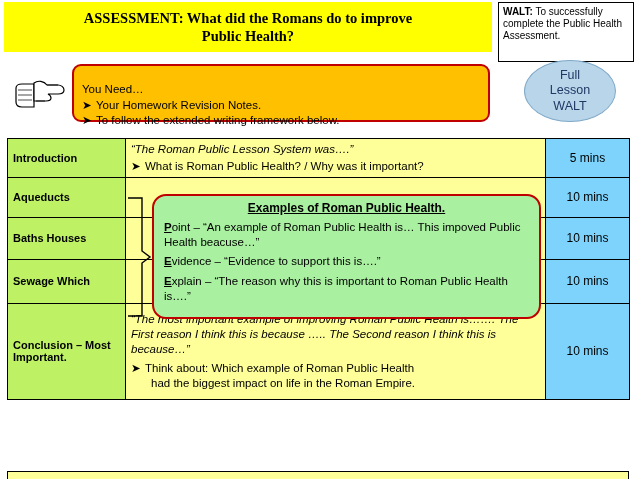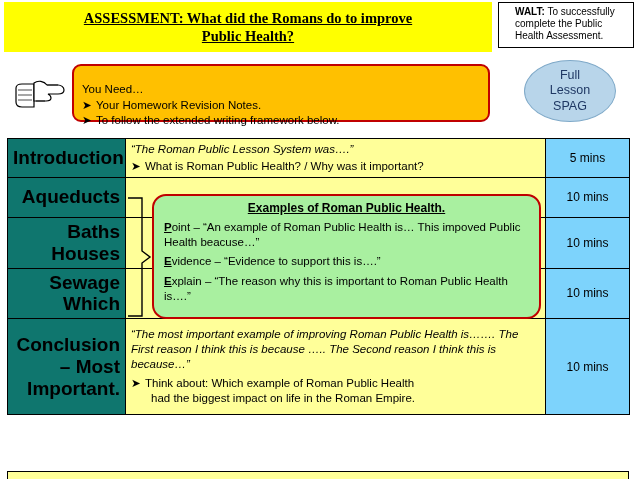--- a/index.html
+++ b/index.html
@@ -33,35 +33,34 @@
     justify-content: center;
     text-align: center;
     box-sizing: border-box;
     padding: 2px 6px;
   }
   .title-text {
     font-family: "Liberation Serif", serif;
     font-size: 14.5px;
     font-weight: bold;
     color: #000000;
-    text-decoration: underline;
     line-height: 1.25;
   }
 
   
   .walt-box {
     position: absolute;
     left: 498px;
     top: 2px;
     width: 136px;
-    height: 46px;
+    height: 60px;
     border: 1px solid #000000;
     background: #ffffff;
     box-sizing: border-box;
-    padding: 3px 16px;
+    padding: 3px 4px;
     font-size: 10px;
     line-height: 1.18;
     color: #000000;
   }
   .walt-box b { font-weight: bold; }
 
   
   .need-box {
     position: absolute;
     left: 72px;
@@ -119,23 +118,23 @@
     table-layout: fixed;
   }
   .main-table td {
     border: 1px solid #000000;
     vertical-align: middle;
     padding: 3px 5px;
     box-sizing: border-box;
   }
   .col-label {
     width: 118px;
-    background: #0f766e;
-    text-align: right;
-    font-size: 19px;
+    background: #bef264;
+    text-align: left;
+    font-size: 11px;
     font-weight: bold;
     color: #000000;
     line-height: 1.15;
   }
   .col-body {
     width: 420px;
     background: #ffff99;
     font-size: 11.5px;
     color: #000000;
     line-height: 1.3;
@@ -240,21 +239,21 @@
     </div>
     <div class="need-line">
       <span class="bullet-arrow">➤</span><span>To follow the extended writing framework below.</span>
     </div>
   </div>
 
   <div class="task-oval">
     <div>
       <span>Full</span><br>
       <span>Lesson</span><br>
-      <span>SPAG</span>
+      <span>WALT</span>
     </div>
   </div>
 
   <table class="main-table">
     <tbody>
         <tr>
       <td class="col-label">Introduction</td>
       <td class="col-body row-intro-body">
         <span class="ital">“The Roman Public Lesson System was….”</span>
         <span class="sub-line">

